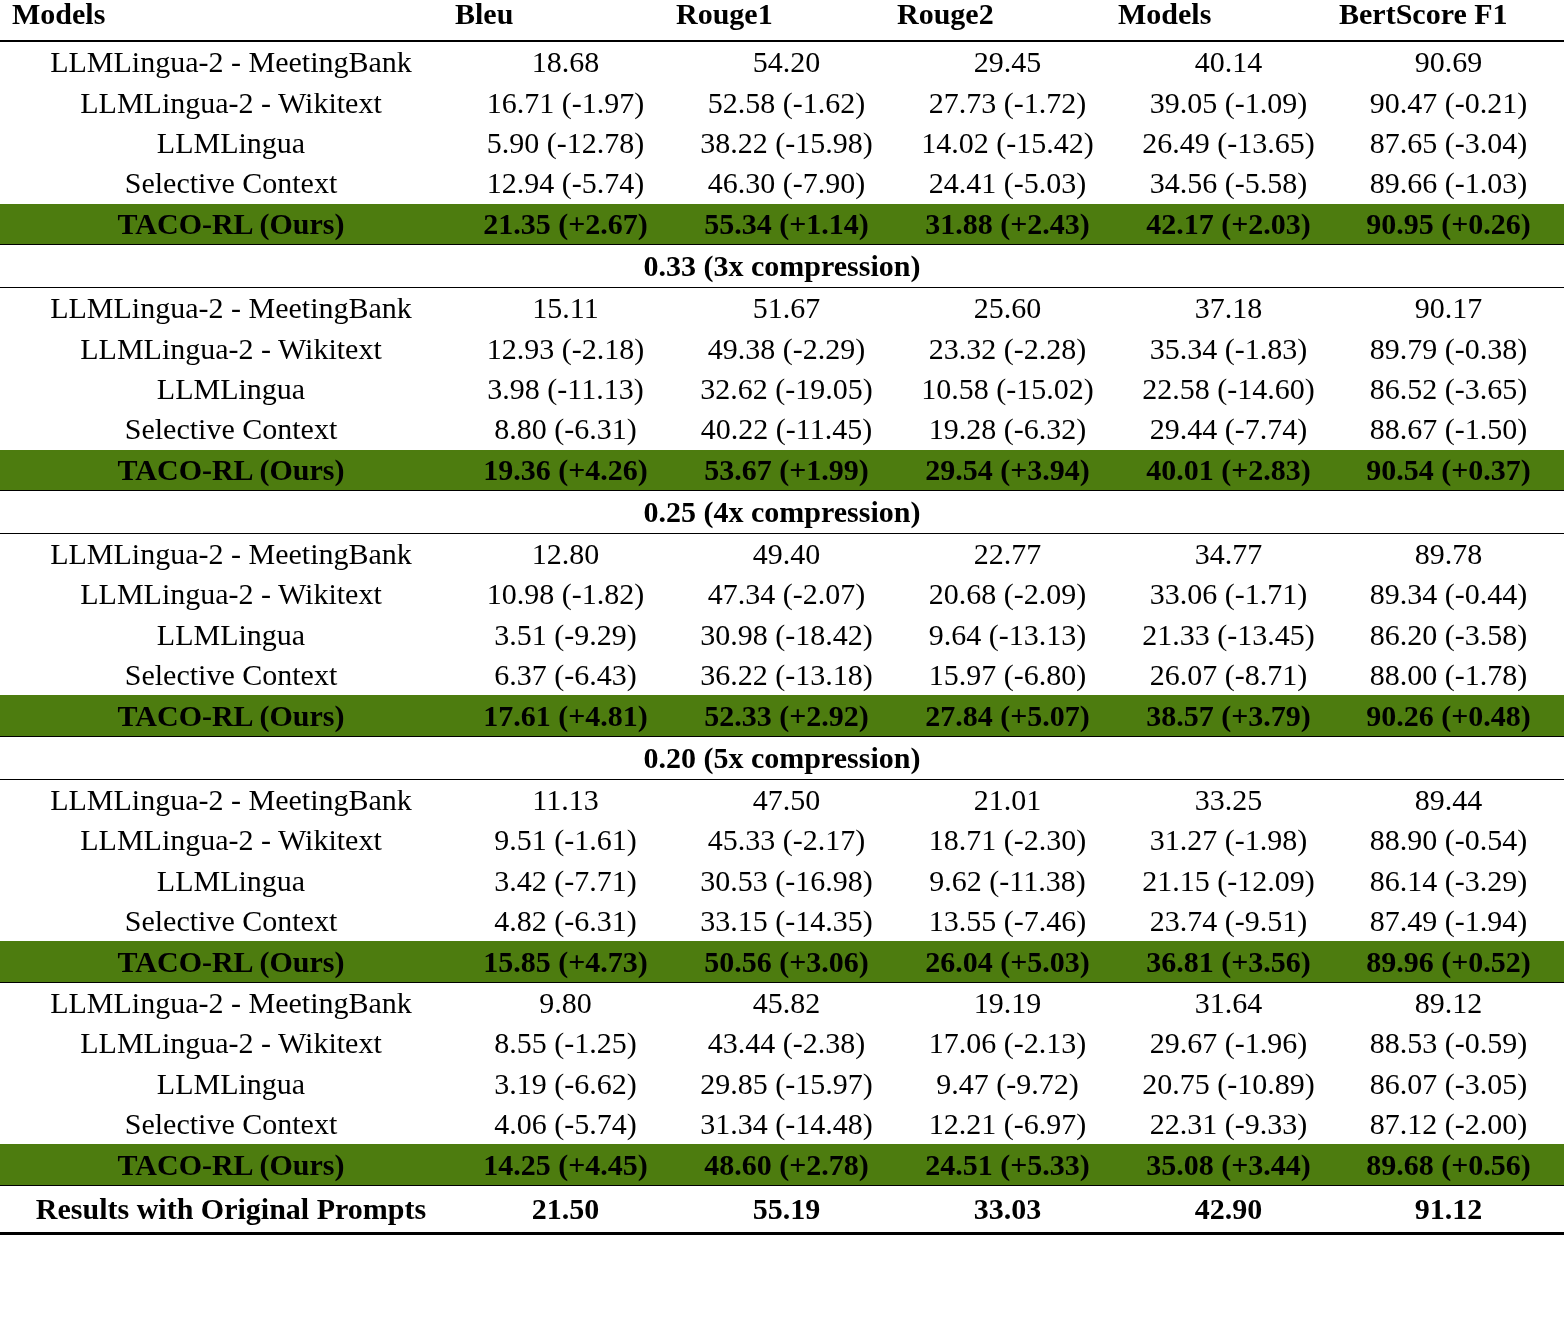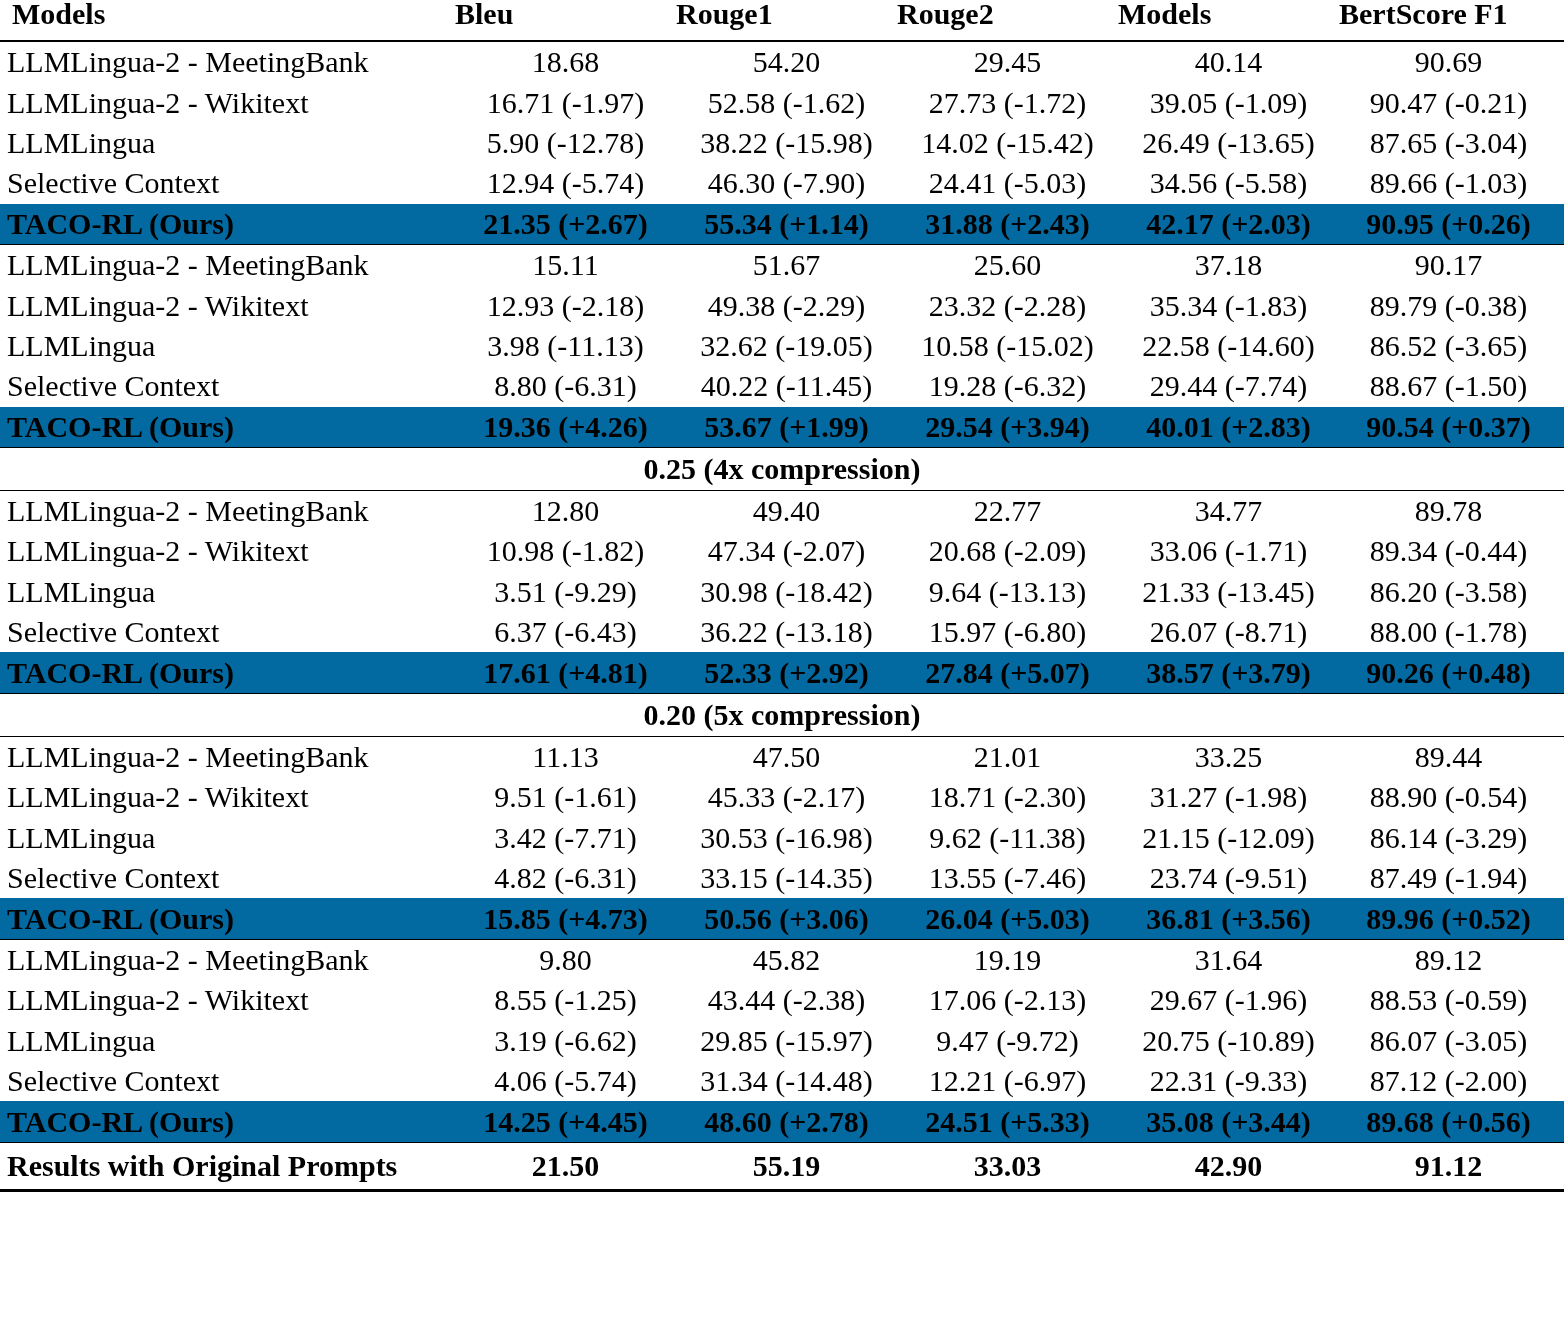--- a/index.html
+++ b/index.html
@@ -5,25 +5,25 @@
   html, body { margin: 0; padding: 0; background: #ffffff; }
   body { width: 1564px; height: 1324px; overflow: hidden; font-family: "Liberation Serif", "DejaVu Serif", serif; color: #000; }
   table { border-collapse: collapse; width: 1564px; table-layout: fixed; font-size: 30px; }
   col.c-model { width: 455px; }
   col.c-m { width: 221px; }
   col.c-bs { width: 225px; }
   th, td { padding: 0; height: 40.4px; line-height: 40px; white-space: nowrap; }
   th { font-weight: bold; text-align: left; height: 40px; line-height: 28px; vertical-align: top; }
   th.model { text-align: left; padding-left: 12px; }
   td { text-align: center; }
-  td.model { text-align: left; padding-left: 7px; }
+  td.model { text-align: center; padding-left: 7px; }
   tr.header-row th { border-bottom: 2px solid #000; }
   tr.section-row td { font-weight: bold; text-align: center; border-bottom: 1.5px solid #000; height: 52px; line-height: 60px; }
   tr.section-row.later td { height: 42px; line-height: 40px; }
-  tr.ours td { background: #0369a1; font-weight: bold; border-bottom: 1.5px solid #000; }
+  tr.ours td { background: #4d7c0f; font-weight: bold; border-bottom: 1.5px solid #000; }
   tr.original td { font-weight: bold; border-bottom: 3px solid #000; height: 46px; line-height: 40px; }
   .bs { padding-right: 6px; }
 </style>
 </head>
 <body>
 
 <table>
   <colgroup>
     <col class="c-model">
       <col class="c-m">
@@ -76,20 +76,23 @@
         <td class="bs">89.66 (-1.03)</td>
       </tr>
       <tr class="ours">
         <td class="model">TACO-RL (Ours)</td>
         <td>21.35 (+2.67)</td>
         <td>55.34 (+1.14)</td>
         <td>31.88 (+2.43)</td>
         <td>42.17 (+2.03)</td>
         <td class="bs">90.95 (+0.26)</td>
       </tr>
+      <tr class="section-row later">
+        <td colspan="6">0.33 (3x compression)</td>
+      </tr>
       <tr>
         <td class="model">LLMLingua-2 - MeetingBank</td>
         <td>15.11</td>
         <td>51.67</td>
         <td>25.60</td>
         <td>37.18</td>
         <td class="bs">90.17</td>
       </tr>
       <tr>
         <td class="model">LLMLingua-2 - Wikitext</td>

